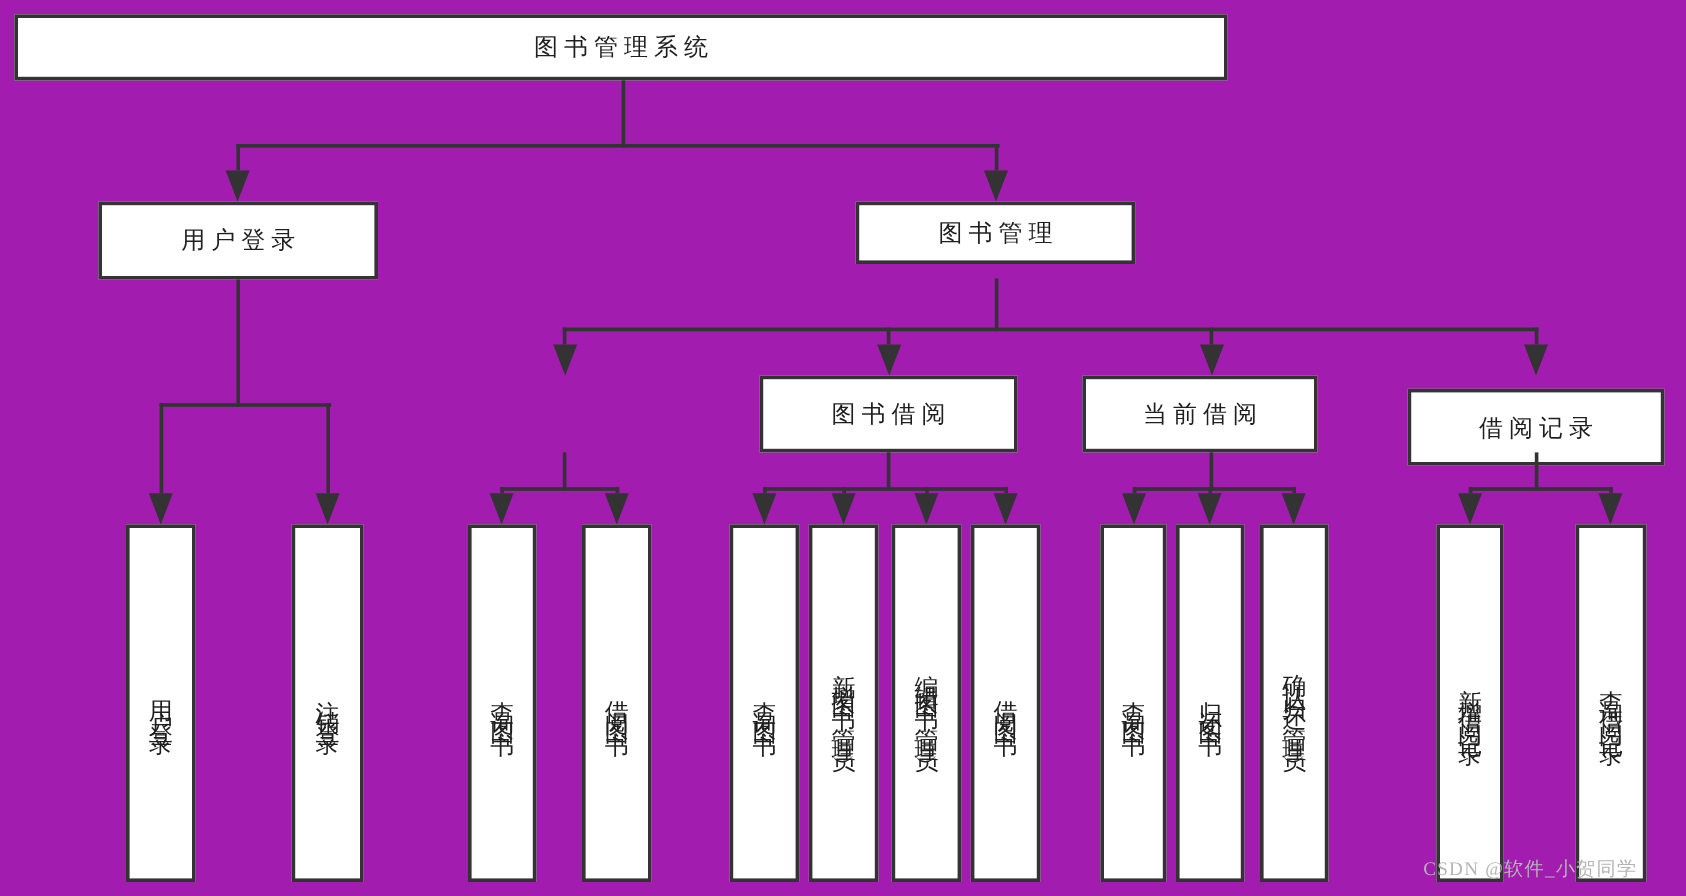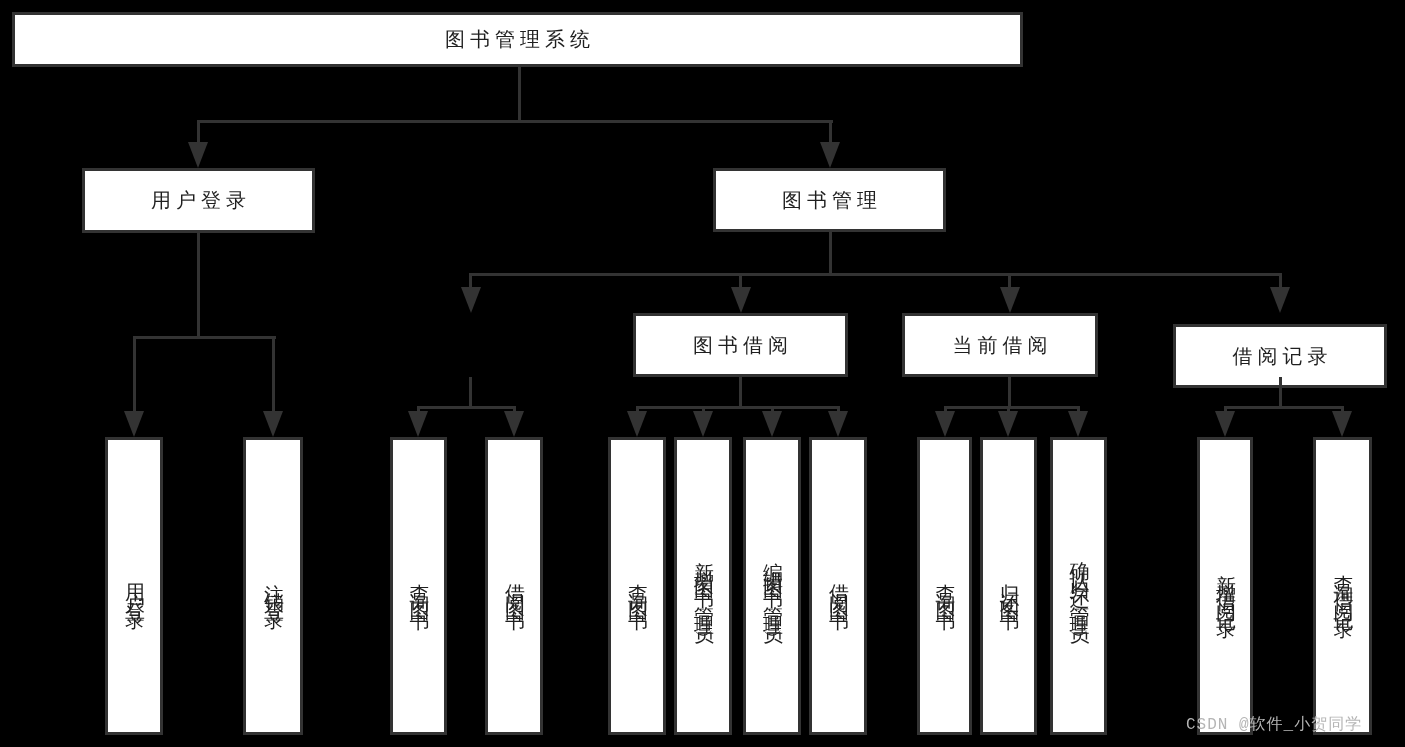--- a/index.html
+++ b/index.html
@@ -1,18 +1,18 @@
 <!DOCTYPE html>
 <html lang="zh"><head>
 <meta charset="utf-8">
 <style>
   html,body{margin:0;padding:0;background:#ffffff;}
   #stage{
-    position:relative;width:1405px;height:747px;background:#000000;overflow:hidden;
-    font-family:Liberation Mono, monospace;
+    position:relative;width:1405px;height:747px;background:#a21caf;overflow:hidden;
+    font-family:Liberation Serif, serif;
   }
   .box{
     position:absolute;box-sizing:border-box;border:3px solid #333333;background:#ffffff;
     display:flex;align-items:center;justify-content:center;color:#1f1f1f;
   }
   .h-label{
     font-size:20px;letter-spacing:5px;text-indent:5px;white-space:nowrap;color:#1f1f1f;
   }
   .v-label{
     writing-mode:vertical-rl;text-orientation:mixed;font-size:20px;letter-spacing:9px;
@@ -22,21 +22,21 @@
   .arrowhead{position:absolute;width:0;height:0;
     border-left:10px solid transparent;border-right:10px solid transparent;
     border-top:26px solid #333333;}
   .watermark{
     position:absolute;left:1186px;top:714px;font-size:16px;letter-spacing:1px;
     color:#b5b5b5;white-space:nowrap;
   }
   
   #b-root {left:12px;  top:12px;  width:1011px;height:55px;}
   #b-l2-0 {left:82px;  top:168px; width:233px; height:65px;}
-  #b-l2-1 {left:713px; top:168px; width:233px; height:64px;}
+  #b-l2-1 {left:713px; top:168px; width:233px; height:52px;}
   #b-l3-0 {left:363px; top:313px; width:215px; height:64px;}
   #b-l3-1 {left:633px; top:313px; width:215px; height:64px;}
   #b-l3-2 {left:902px; top:313px; width:196px; height:64px;}
   #b-l3-3 {left:1173px;top:324px; width:214px; height:64px;}
   .leaf{top:437px;height:298px;}
   #b-g1-0 {left:105px; width:58px;}
   #b-g1-1 {left:243px; width:60px;}
   #b-g2-0 {left:390px; width:57px;}
   #b-g2-1 {left:485px; width:58px;}
   #b-g3-0 {left:608px; width:58px;}

